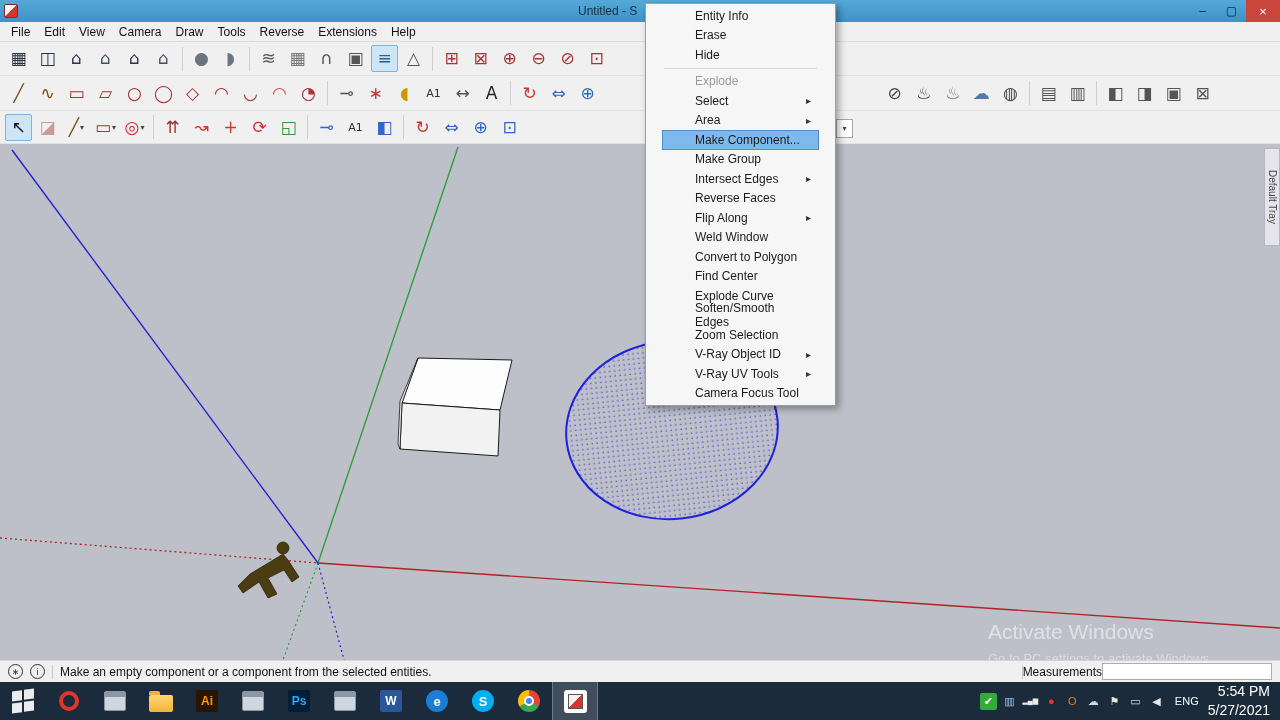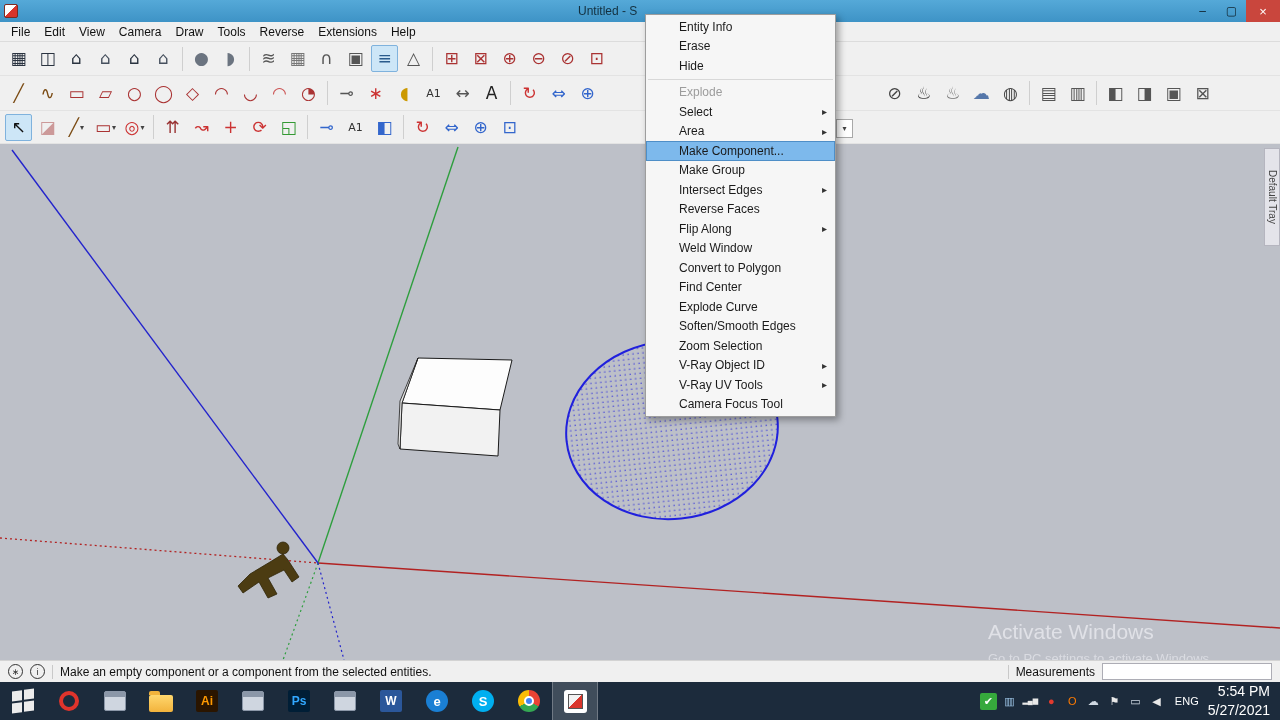--- a/index.html
+++ b/index.html
@@ -32,32 +32,32 @@
 
   
   #canvas{position:absolute;left:0;top:144px;width:1280px;height:516px;background:var(--canvas,#bdc0c8);overflow:hidden}
   #canvas svg{position:absolute;left:0;top:0}
   #watermark{position:absolute;left:988px;top:476px;pointer-events:none}
   #watermark .l1{font-size:21px;color:rgba(243,243,248,.65)}
   #watermark .l2{font-size:13px;margin-top:7px;color:rgba(243,243,248,.55)}
   #tray-tab{position:absolute;right:0;top:4px;width:16px;height:98px;background:#e4e4ea;border:1px solid #b5b5bf;writing-mode:vertical-rl;font-size:10px;color:#444;display:flex;align-items:center;justify-content:center}
 
   
-  #context-menu{position:absolute;left:645px;top:14px;width:191px;background:#f6f6f6;border:1px solid #9d9d9d;box-shadow:3px 3px 7px rgba(0,0,0,.35);padding:2px 0;z-index:50}
+  #context-menu{position:absolute;left:645px;top:3px;width:191px;background:#f6f6f6;border:1px solid #9d9d9d;box-shadow:3px 3px 7px rgba(0,0,0,.35);padding:2px 16px;z-index:50}
   .cm-item{height:19.5px;display:flex;align-items:center;padding:0 10px 0 33px;font-size:12px;color:#1a1a1a;position:relative}
   .cm-item.highlighted{background:var(--menu-highlight,#7db9ec);outline:1px solid #4e8ec7;outline-offset:-1px}
   .cm-item.disabled{color:#9c9c9c}
   .cm-arrow{position:absolute;right:8px;font-size:10px;color:#333}
   .cm-sep{height:1px;background:#d8d8d8;margin:3px 2px}
 
   
   #statusbar{position:absolute;left:0;top:660px;width:1280px;height:22px;background:#f0f0f0;border-top:1px solid #d3d3d3;display:flex;align-items:center;padding:0 8px;gap:7px;font-size:12px;color:#111}
   .sb-ico{width:15px;height:15px;border:1.5px solid #333;border-radius:50%;font-size:9px;display:flex;align-items:center;justify-content:center;color:#333;flex:none}
   .sb-div{width:1px;height:14px;background:#c9c9c9}
-  #sb-right{margin-left:auto;display:flex;align-items:center;gap:7px}
+  #sb-right{margin-left:auto;display:flex;align-items:center;}
   #measurements-input{width:170px;height:17px;border:1px solid #adadb5;background:#fff;font-size:11px;padding:0 3px;font-family:"Liberation Sans",sans-serif}
 
   
   #taskbar{position:absolute;left:0;top:682px;width:1280px;height:38px;background:var(--taskbar,#1c2b3c);display:flex;align-items:center;padding-right:6px}
   #taskbar-apps{display:flex;height:100%}
   .tb-app{width:46px;height:38px;display:flex;align-items:center;justify-content:center}
   .tb-app.active{background:rgba(255,255,255,.16);border-left:1px solid rgba(255,255,255,.25);border-right:1px solid rgba(255,255,255,.25)}
   .start-grid{width:22px;height:22px;display:grid;grid-template-columns:1fr 1fr;gap:2px;transform:skewY(-8deg)}
   .start-grid .pane{background:#ececec}
   .ring{width:20px;height:20px;border:4px solid #e0342c;border-radius:50%}

